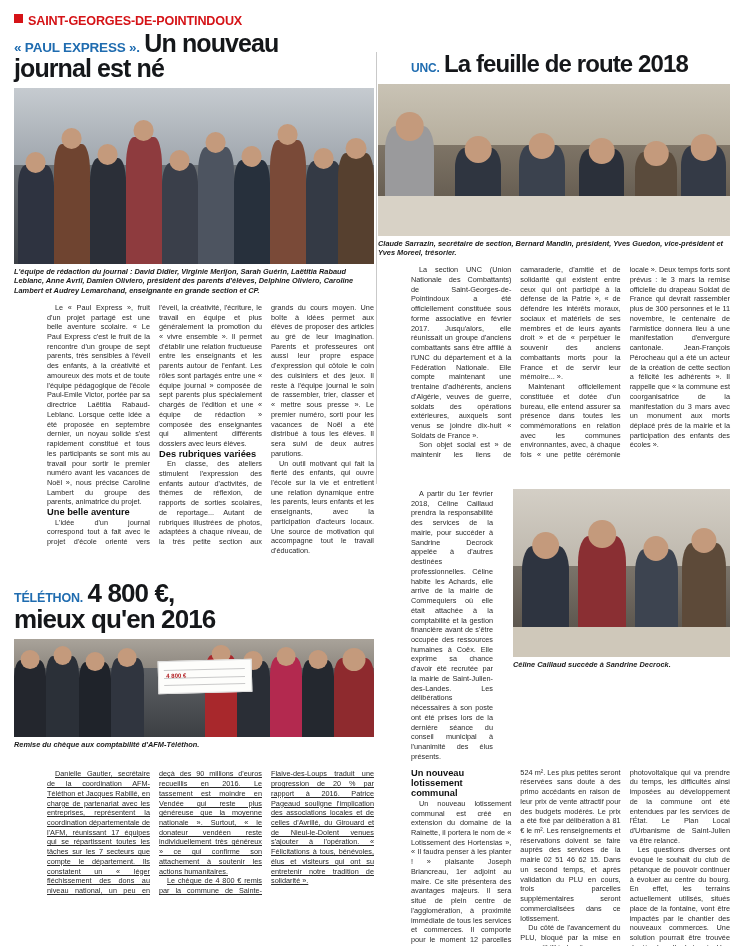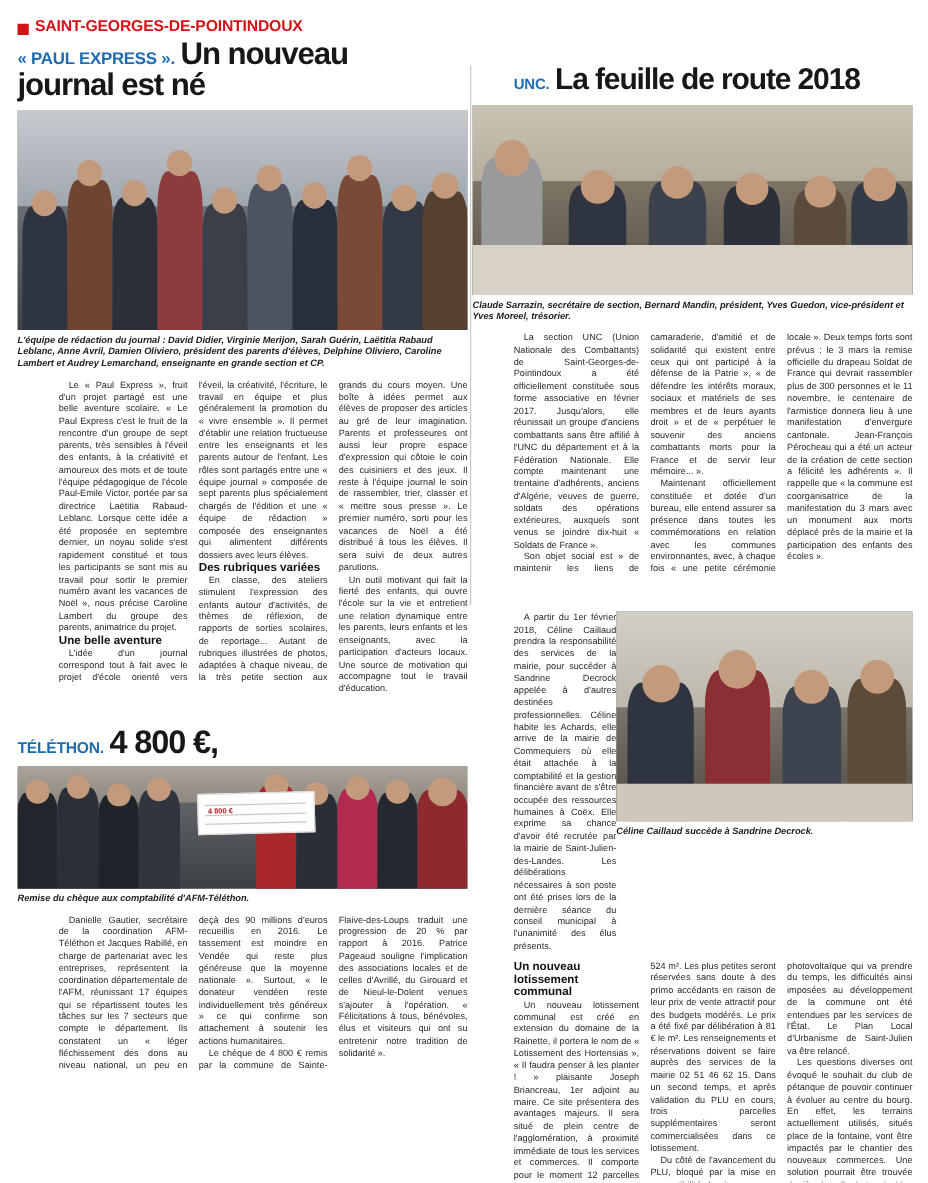--- a/index.html
+++ b/index.html
@@ -16,21 +16,21 @@
   }
   .page {
     position: absolute;
     inset: 0;
     padding: 14px 12px 6px 14px;
   }
 
   
   .commune {
     display: flex;
-    align-items: flex-end;
+    align-items: flex-start;
     gap: 5px;
     margin-bottom: 3px;
   }
   .commune .sq {
     width: 9px; height: 9px;
     background: #d51317;
     display: inline-block;
     flex: none;
   }
   .commune .name {
@@ -229,20 +229,21 @@
       <p>Maintenant officiellement constituée et dotée d'un bureau, elle entend assurer sa présence dans toutes les commémorations en relation avec les communes environnantes, avec, à chaque fois « une petite cérémonie locale ». Deux temps forts sont prévus : le 3 mars la remise officielle du drapeau Soldat de France qui devrait rassembler plus de 300 personnes et le 11 novembre, le centenaire de l'armistice donnera lieu à une manifestation d'envergure cantonale. Jean-François Pérocheau qui a été un acteur de la création de cette section a félicité les adhérents ». Il rappelle que « la commune est coorganisatrice de la manifestation du 3 mars avec un monument aux morts déplacé près de la mairie et la participation des enfants des écoles ».</p>
     </div>
   </div>
 
   <div class="telethon">
     <div class="titleblock">
       <div style="line-height:1.05;">
         <span class="kicker" style="font-size:12.5px;">TÉLÉTHON.</span>
         <span class="headline h-tel">4 800 €,</span>
       </div>
+      <div class="headline h-tel" style="margin-top:-1px;">mieux qu'en 2016</div>
     </div>
 
     <div class="photo" style="height:98px;margin-top:4px;">
       <div class="sky" style="background:linear-gradient(#a9a39a,#8e8880);height:30%;"></div>
       <div class="ground" style="background:linear-gradient(#5f6266,#3c3f43);height:70%;"></div>
       <div class="ppl">
         <i style="left:0%;  width:9%;  height:78%; background:#23262d;"></i>
         <i style="left:9%;  width:9%;  height:82%; background:#2b3038;"></i>
         <i style="left:18%; width:9%;  height:76%; background:#1f232a;"></i>
         <i style="left:27%; width:9%;  height:80%; background:#30353f;"></i>
@@ -254,29 +255,29 @@
       </div>
       <div class="cheque">
         <div class="l" style="top:24%;"></div>
         <div class="l" style="top:52%;"></div>
         <div class="l" style="top:72%;"></div>
         <div class="amt">4 800 €</div>
       </div>
     </div>
     <div class="caption">Remise du chèque aux comptabilité d'AFM-Téléthon.</div>
 
-    <div class="cols c3" style="margin-top:7px;">
+    <div class="cols c3" style="margin-top:20px;text-decoration:underline;">
       <p class="first">Danielle Gautier, secrétaire de la coordination AFM-Téléthon et Jacques Rabillé, en charge de partenariat avec les entreprises, représentent la coordination départementale de l'AFM, réunissant 17 équipes qui se répartissent toutes les tâches sur les 7 secteurs que compte le département. Ils constatent un « léger fléchissement des dons au niveau national, un peu en deçà des 90 millions d'euros recueillis en 2016. Le tassement est moindre en Vendée qui reste plus généreuse que la moyenne nationale ». Surtout, « le donateur vendéen reste individuellement très généreux » ce qui confirme son attachement à soutenir les actions humanitaires.</p>
       <p>Le chèque de 4 800 € remis par la commune de Sainte-Flaive-des-Loups traduit une progression de 20 % par rapport à 2016. Patrice Pageaud souligne l'implication des associations locales et de celles d'Avrillé, du Girouard et de Nieul-le-Dolent venues s'ajouter à l'opération. « Félicitations à tous, bénévoles, élus et visiteurs qui ont su entretenir notre tradition de solidarité ».</p>
     </div>
   </div>
 
   <div class="stjulien">
 
-    <div style="display:flex;gap:0;margin-top:5px;">
+    <div style="display:flex;gap:20px;margin-top:5px;">
       <div style="width:115px;">
         <div class="cols" style="column-count:1;">
           <p class="first">A partir du 1er février 2018, Céline Caillaud prendra la responsabilité des services de la mairie, pour succéder à Sandrine Decrock appelée à d'autres destinées professionnelles. Céline habite les Achards, elle arrive de la mairie de Commequiers où elle était attachée à la comptabilité et la gestion financière avant de s'être occupée des ressources humaines à Coëx. Elle exprime sa chance d'avoir été recrutée par la mairie de Saint-Julien-des-Landes. Les délibérations nécessaires à son poste ont été prises lors de la dernière séance du conseil municipal à l'unanimité des élus présents.</p>
         </div>
       </div>
       <div style="flex:1;">
         <div class="photo" style="height:168px;">
           <div class="sky" style="background:linear-gradient(#d4cfc6,#bdb7ac);height:46%;"></div>
           <div class="ground" style="background:linear-gradient(#7b746a,#4f4942);height:54%;"></div>
           <div class="ppl">

